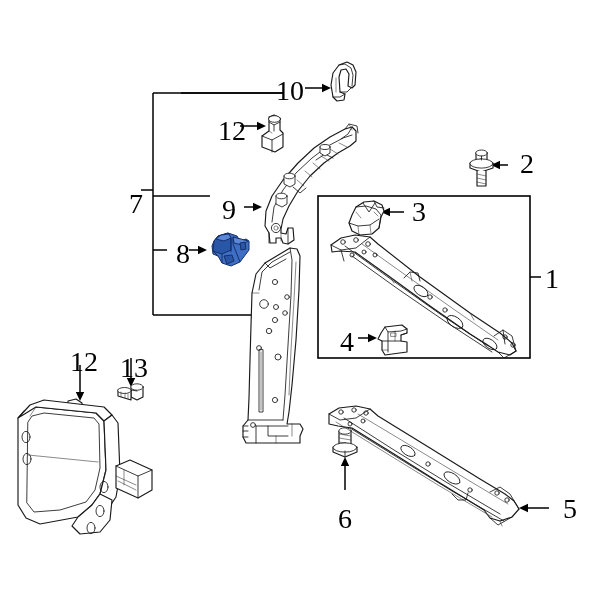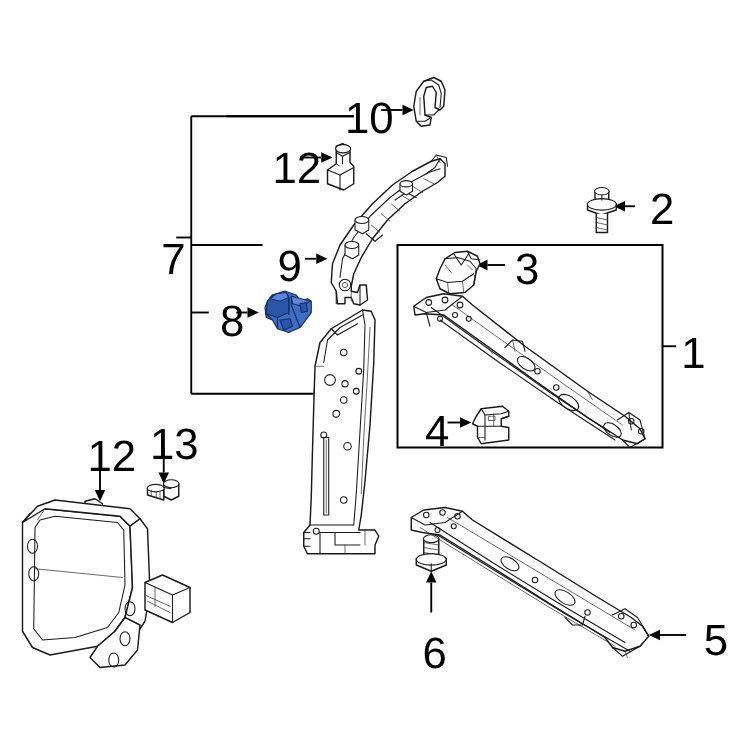--- a/index.html
+++ b/index.html
@@ -17,22 +17,22 @@
   }
   #parts-svg {
     position: absolute;
     left: 0;
     top: 0;
     width: 600px;
     height: 600px;
   }
   .callout-label {
     position: absolute;
-    font-family: Liberation Sans, sans-serif;
-    font-size: 35px;
+    font-family: Liberation Serif, serif;
+    font-size: 28px;
     font-weight: 400;
     color: #000000;
     line-height: 1;
     white-space: nowrap;
     user-select: none;
   }
   .ln-thin { fill: none; stroke: #1a1a1a; stroke-width: 0.85; stroke-linejoin: round; stroke-linecap: round; }
   .ln-hair { fill: none; stroke: #3a3a3a; stroke-width: 0.6; stroke-linejoin: round; stroke-linecap: round; }
   .fillw { fill: #ffffff; stroke: #1a1a1a; stroke-width: 1.15; stroke-linejoin: round; stroke-linecap: round; }
   .fillw-thin { fill: #ffffff; stroke: #1a1a1a; stroke-width: 0.85; stroke-linejoin: round; stroke-linecap: round; }
@@ -398,15 +398,15 @@
   <div class="callout-label" style="left:412px; top:198px;">3</div>
   <div class="callout-label" style="left:340px; top:328px;">4</div>
   <div class="callout-label" style="left:563px; top:495px;">5</div>
   <div class="callout-label" style="left:338px; top:505px;">6</div>
   <div class="callout-label" style="left:129px; top:190px;">7</div>
   <div class="callout-label" style="left:176px; top:240px;">8</div>
   <div class="callout-label" style="left:222px; top:196px;">9</div>
   <div class="callout-label" style="left:276px; top:77px;">10</div>
   <div class="callout-label" style="left:218px; top:117px;">12</div>
   <div class="callout-label" style="left:70px; top:348px;">12</div>
-  <div class="callout-label" style="left:120px; top:338px;">13</div>
+  <div class="callout-label" style="left:120px; top:354px;">13</div>
 
 </div>
 
 </body></html>

